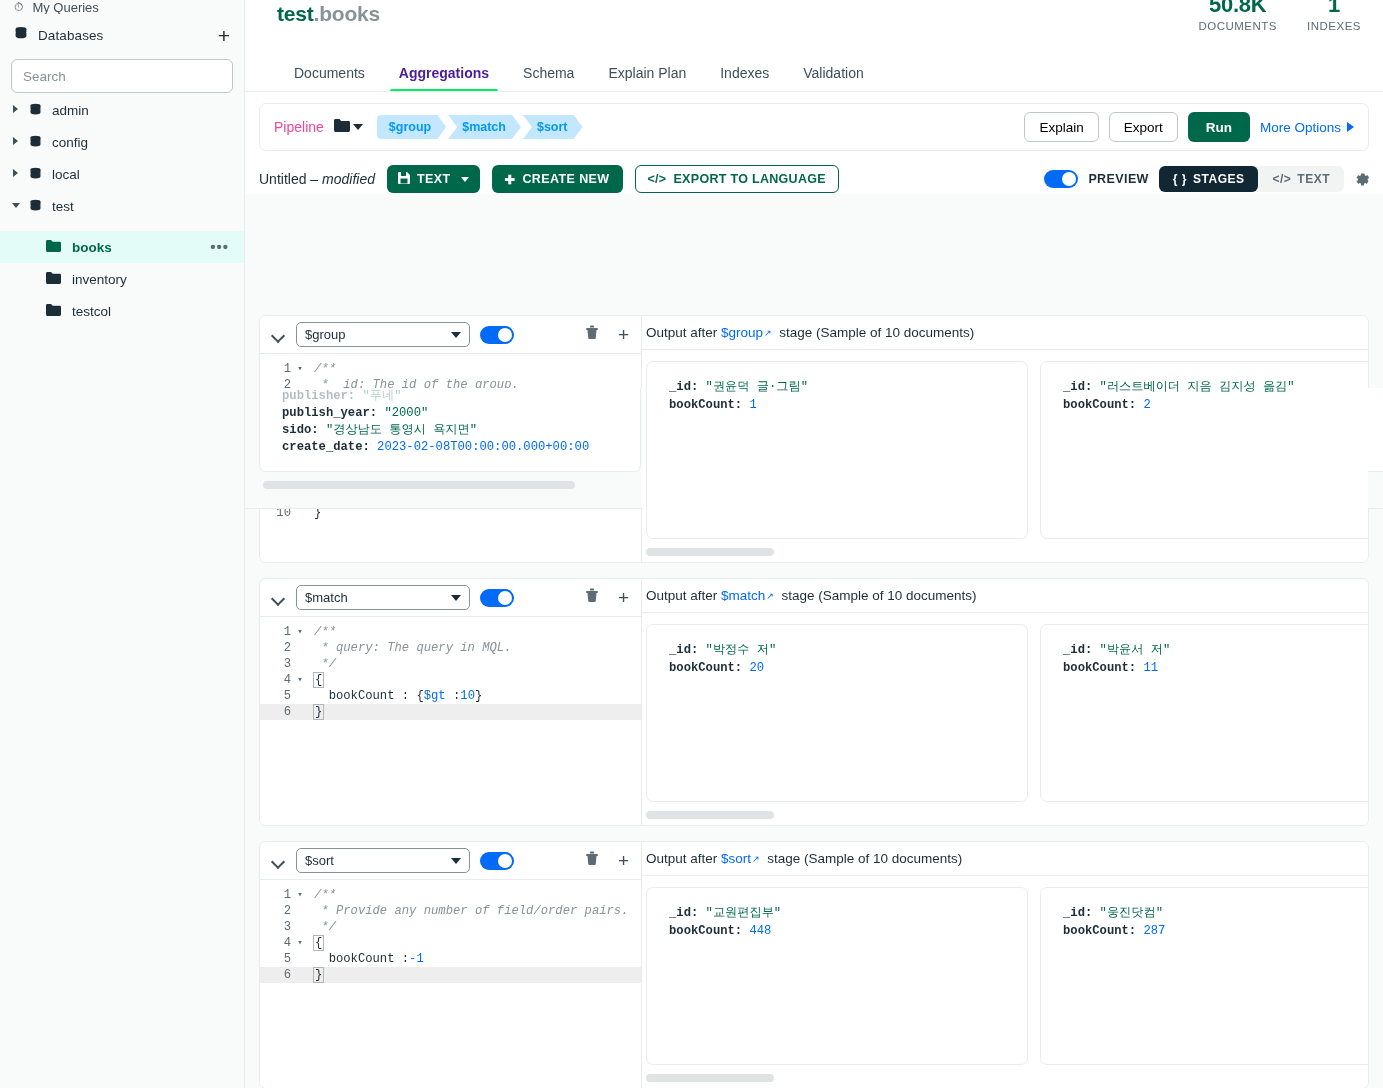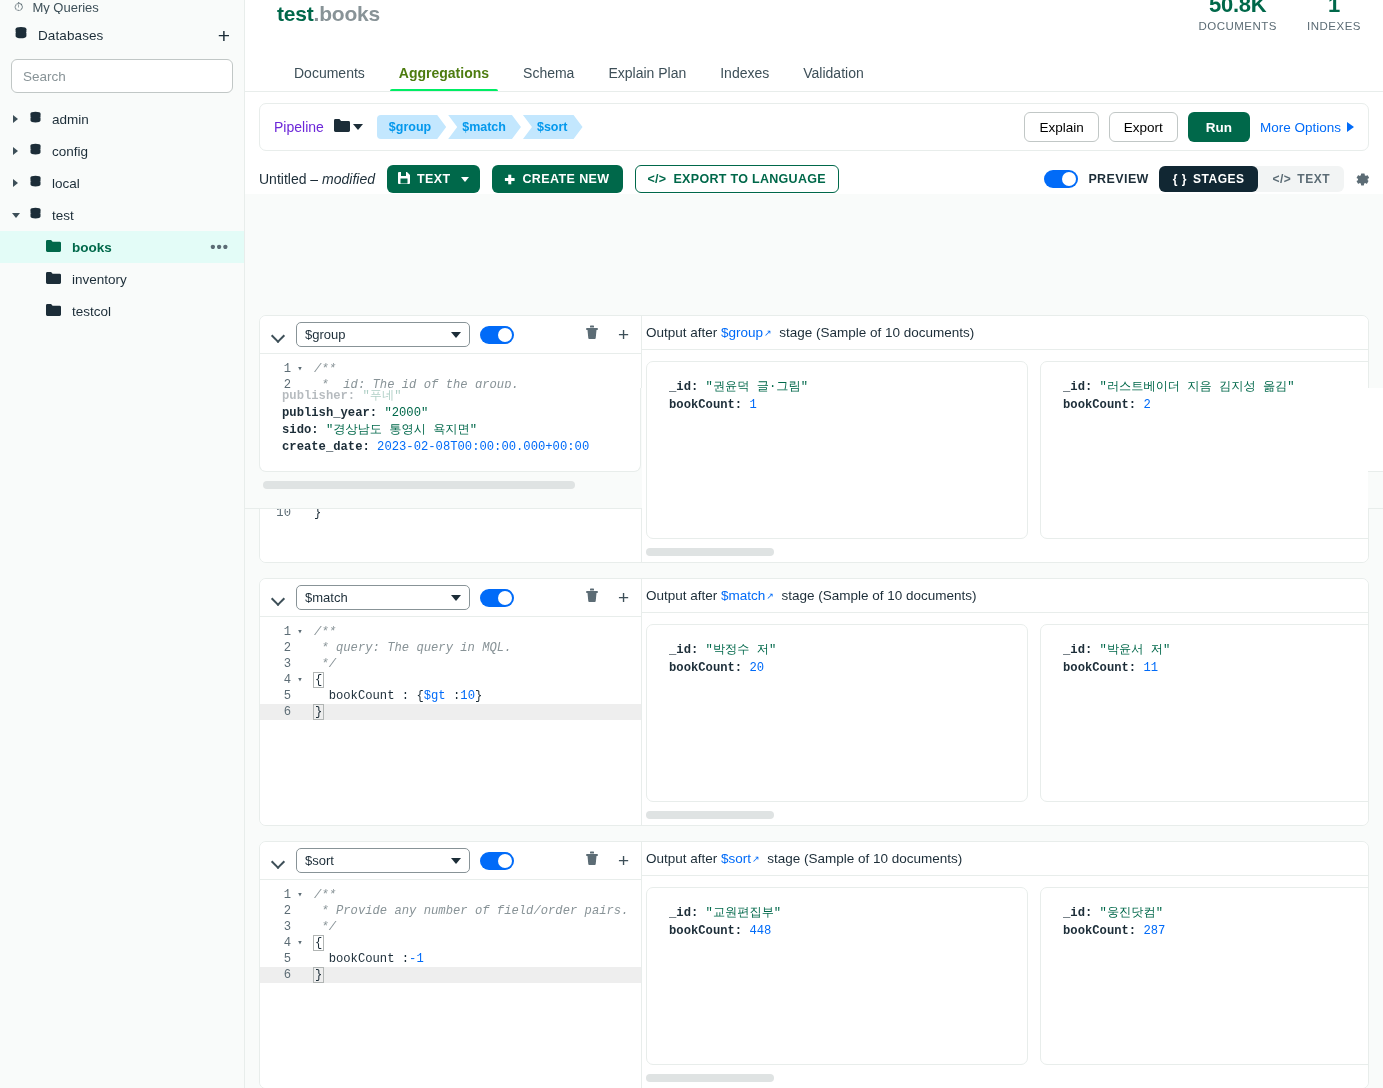--- a/index.html
+++ b/index.html
@@ -45,21 +45,21 @@
     padding: 0 11px;
   }
   .sb-search input {
     border: 0; outline: 0; width: 100%;
     font-family: "Liberation Sans", sans-serif;
     font-size: 13.5px; color: #3d4f58; background: transparent;
   }
   .sb-search input::placeholder { color: #889397; }
 
   .sb-row {
-    display: flex; align-items: center; height: 32px;
+    display: flex; align-items: flex-start; height: 32px;
     font-size: 13.5px; color: #1c2d38; cursor: pointer;
     position: relative;
   }
   .sb-row .caret {
     width: 12px; height: 12px; margin-left: 11px; margin-right: 6px;
     flex: 0 0 12px; position: relative;
   }
   .sb-row .caret::before {
     content: ""; position: absolute; left: 2px; top: 2px;
     border-left: 5px solid #3d4f58;
@@ -115,38 +115,38 @@
     margin-top: 4px;
   }
   .tabs {
     display: flex; gap: 0; position: absolute;
     left: 32px; bottom: 0; height: 40px; align-items: flex-end;
   }
   .tab {
     font-size: 14px; color: #3d4f58; padding: 0 17px 11px 17px;
     cursor: pointer; position: relative; white-space: nowrap;
   }
-  .tab.active { color: #4d7c0f; font-weight: bold; }
+  .tab.active { color: #4c1d95; font-weight: bold; }
   .tab.active::after {
     content: ""; position: absolute; left: 8px; right: 8px; bottom: 0;
     height: 3px; background: #00ed64; border-radius: 2px 2px 0 0;
   }
   .tabs-rule {
     position: absolute; left: 0; right: 0; bottom: 0;
     height: 1px; background: #e8edeb;
   }
 
   
   .toolbar {
     margin: 11px 14px 0 14px; height: 48px;
     border: 1px solid #e8edeb; border-radius: 7px;
     background: #ffffff; display: flex; align-items: center;
     padding: 0 14px; position: relative;
   }
-  .tb-pipeline { font-size: 14px; color: #6d28d9; margin-right: 10px; }
+  .tb-pipeline { font-size: 14px; color: #ec4899; margin-right: 10px; }
   .tb-folder { margin-right: 3px; }
   .tb-caret {
     width: 0; height: 0; margin-right: 14px;
     border-left: 5px solid transparent; border-right: 5px solid transparent;
     border-top: 6px solid #1c2d38; cursor: pointer;
   }
   .chevrons { display: flex; }
   .chev {
     background: #c3e7fe; color: #0498ec; font-weight: bold;
     font-size: 12.5px; height: 24px; line-height: 24px;

